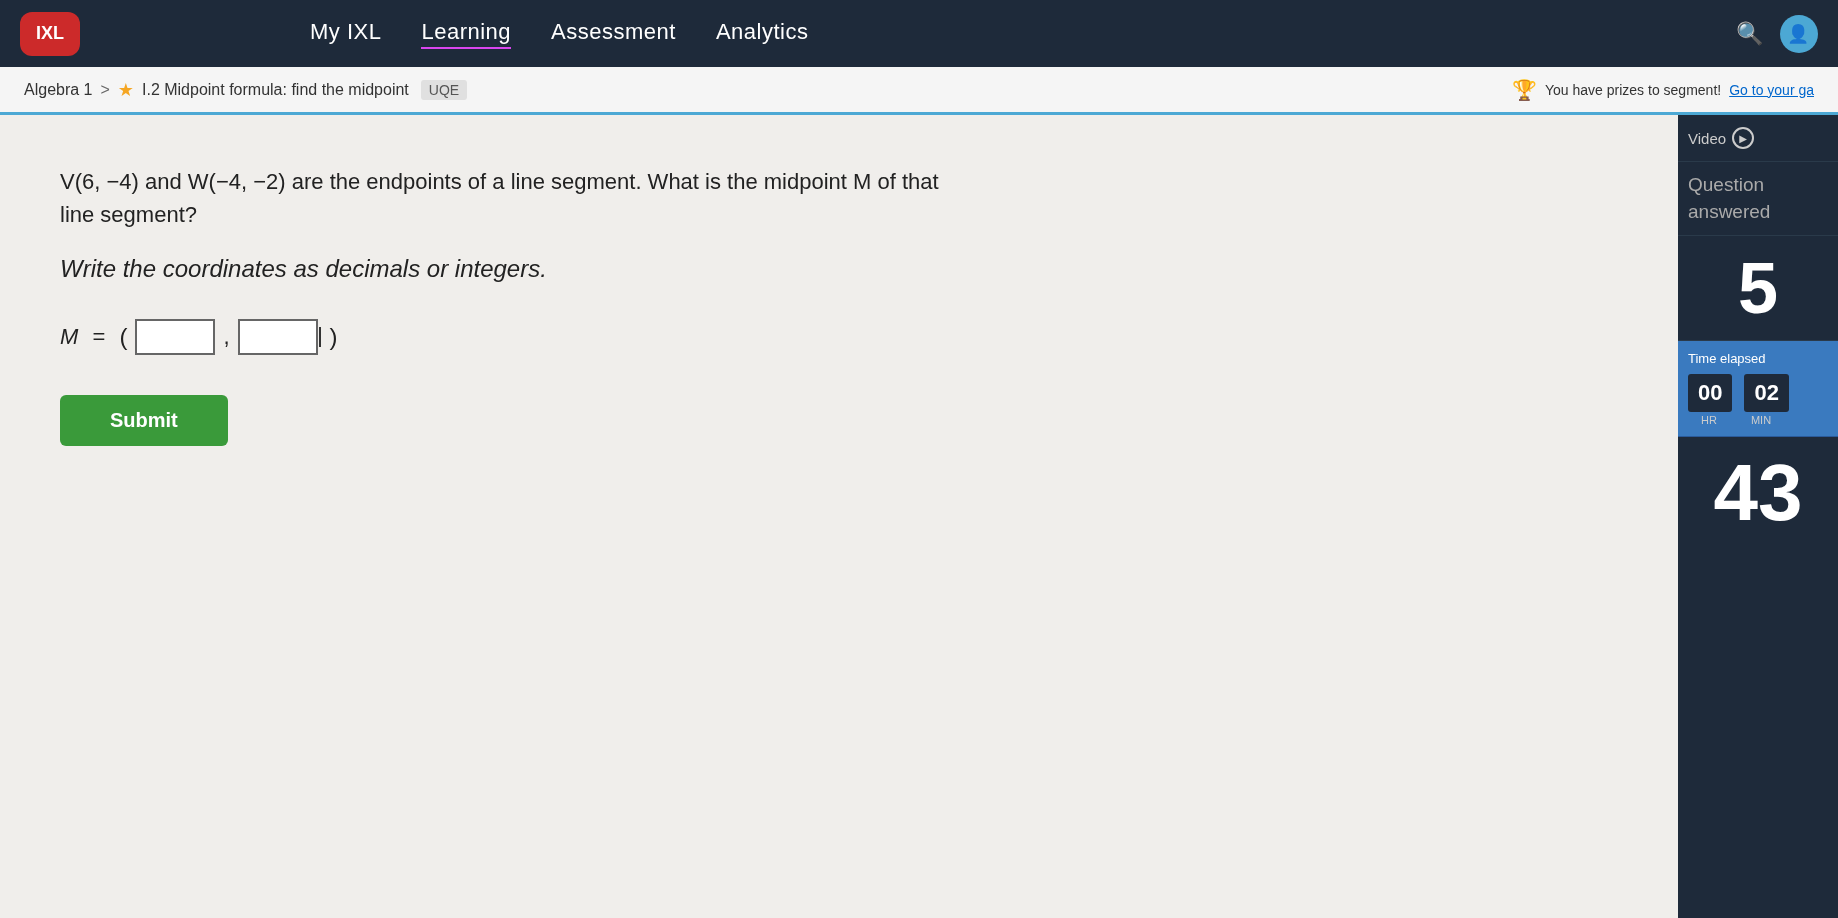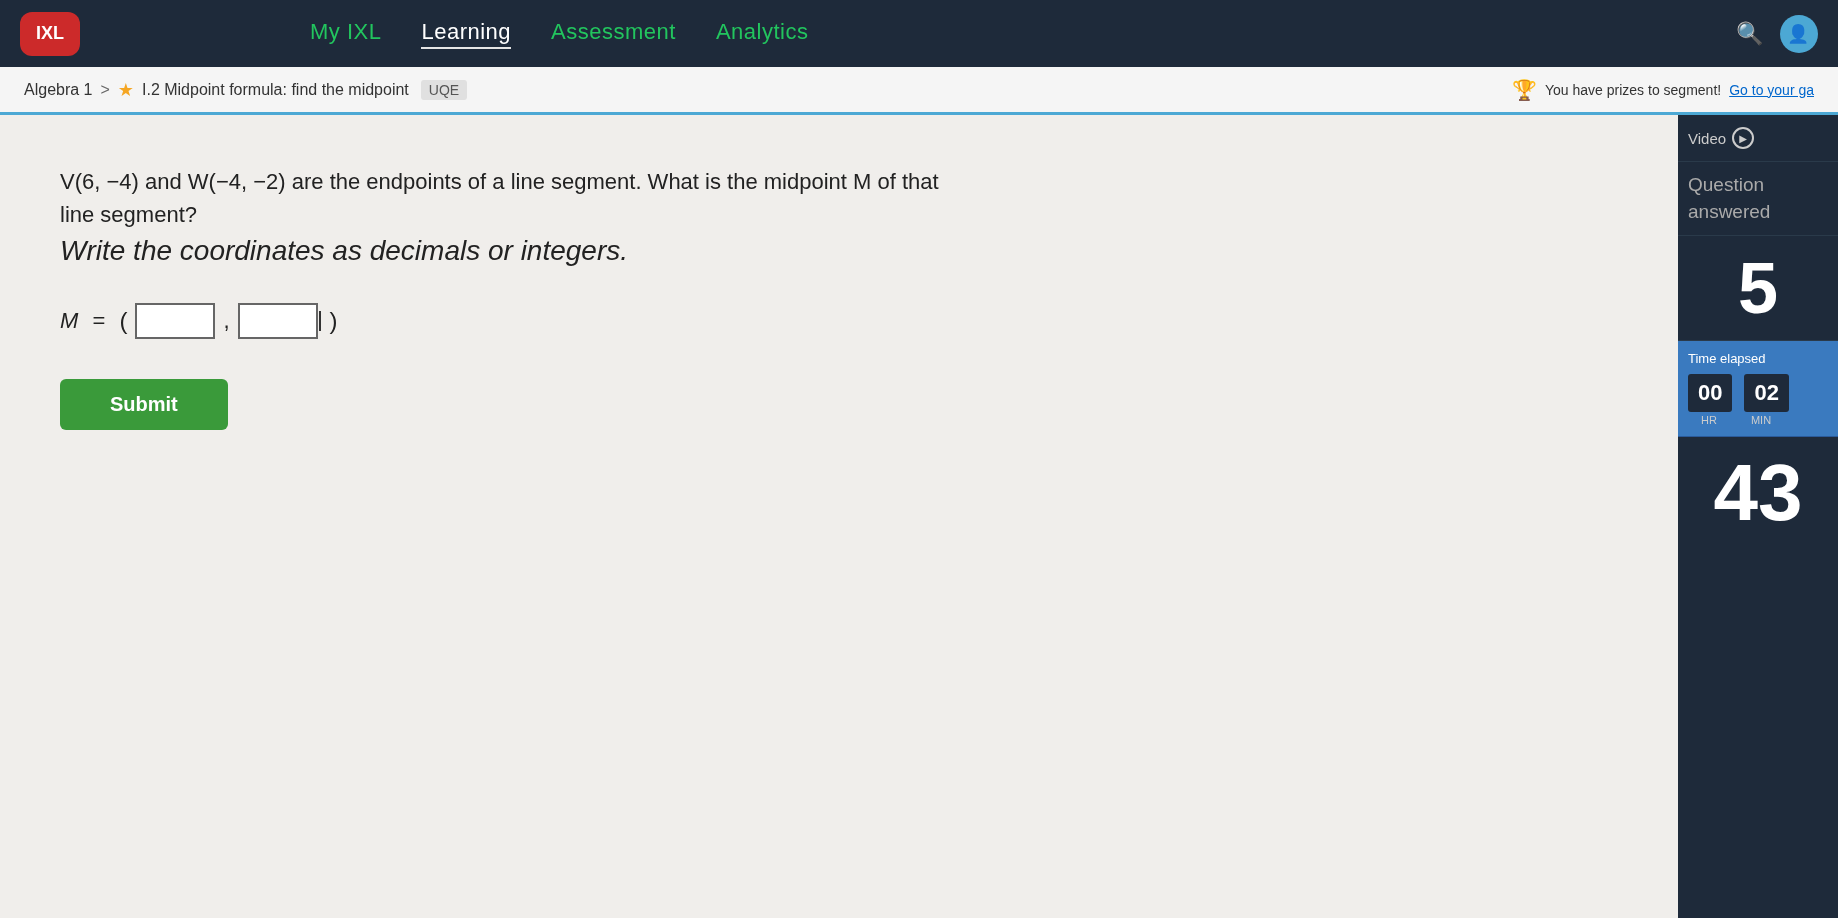--- a/index.html
+++ b/index.html
@@ -30,29 +30,29 @@
       color: white;
       font-weight: bold;
       font-size: 18px;
     }
     .nav-links {
       display: flex;
       gap: 40px;
       margin-left: 200px;
     }
     .nav-link {
-      color: #22c55e;
+      color: #ffffff;
       font-size: 22px;
       text-decoration: none;
       cursor: pointer;
       letter-spacing: 0.5px;
     }
     .nav-link.active {
       color: #ffffff;
-      border-bottom: 2px solid #e5e5e5;
+      border-bottom: 2px solid #d946ef;
       padding-bottom: 2px;
     }
     .nav-icons {
       margin-left: auto;
       display: flex;
       gap: 16px;
       align-items: center;
     }
     .nav-icon-btn {
       color: #a0b8c8;
@@ -135,25 +135,25 @@
       flex: 1;
       background: #f0eeeb;
       padding: 50px 60px 40px 60px;
       position: relative;
     }
 
     .question-text {
       font-size: 22px;
       color: #222;
       line-height: 1.5;
-      margin-bottom: 4px;
+      margin-bottom: 24px;
       max-width: 900px;
     }
     .instruction-text {
-      font-size: 28px;
+      font-size: 24px;
       color: #222;
       font-style: italic;
       margin-bottom: 36px;
     }
 
     .equation-row {
       display: flex;
       align-items: center;
       gap: 8px;
       margin-bottom: 40px;

